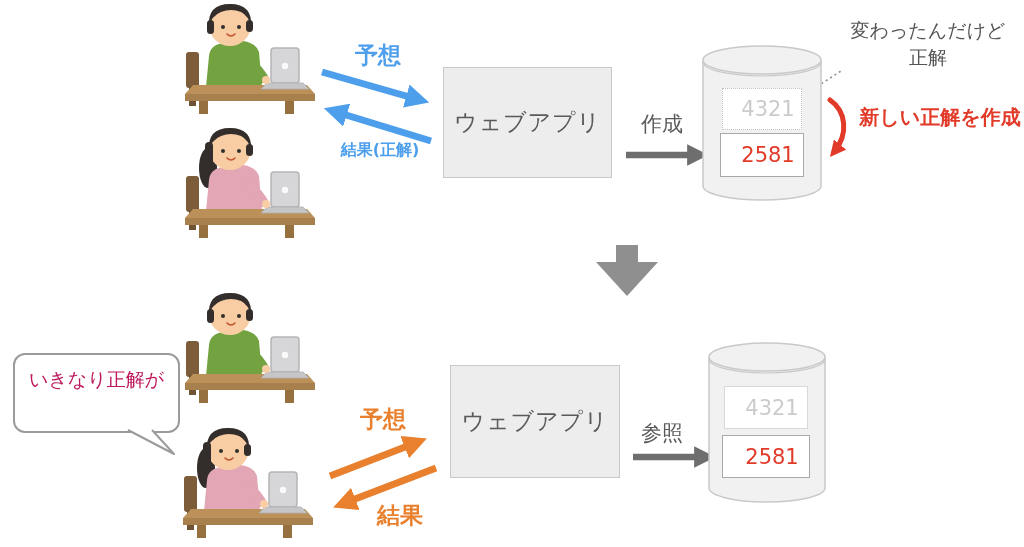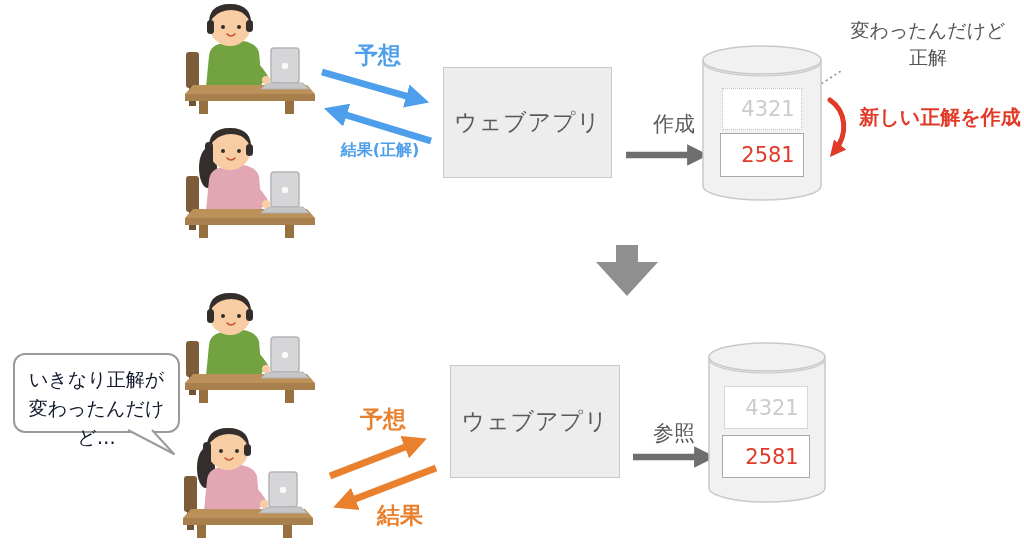--- a/index.html
+++ b/index.html
@@ -5,41 +5,41 @@
   html,body{margin:0;padding:0;background:#fff;}
   .canvas{
     position:relative;width:1024px;height:547px;background:#ffffff;
     overflow:hidden;font-family:"DejaVu Sans",sans-serif;
   }
   .person{position:absolute;z-index:1;}
   .overlay{position:absolute;left:0;top:0;z-index:2;}
   .lbl{position:absolute;z-index:3;text-align:center;font-weight:bold;white-space:nowrap;}
   .lbl-blue{color:#4d9fec;}
   .lbl-orange{color:#e8802e;}
-  .lbl-gray{color:#5a5a5a;font-weight:normal;text-align:right;}
+  .lbl-gray{color:#5a5a5a;font-weight:normal;}
   .appbox{
     position:absolute;z-index:3;background:#ededed;border:1.5px solid #c9c9c9;
     display:flex;align-items:center;justify-content:center;
     font-size:23px;color:#5a5a5a;letter-spacing:1px;box-sizing:border-box;font-family:Liberation Mono, monospace;
   }
   .dbsvg{position:absolute;z-index:2;}
   .valbox{
     position:absolute;z-index:4;background:#ffffff;display:flex;align-items:center;
     justify-content:center;font-size:21px;font-weight:normal;box-sizing:border-box;padding-left:12px;
   }
   .valbox-old-dotted{border:1.5px dotted #c2c2c2;color:#cbcbcb;}
   .valbox-old-solid{border:1.5px solid #d8d8d8;color:#cbcbcb;}
   .valbox-new{border:1.5px solid #a9a9a9;color:#e23a28;}
   .note{position:absolute;z-index:3;text-align:center;}
   .note-gray{color:#555555;font-size:19px;line-height:27px;}
   .note-red{color:#e23a28;font-size:20px;font-weight:bold;line-height:29px;}
   .bubble{
     position:absolute;z-index:3;left:13px;top:353px;width:167px;height:80px;
     background:#fff;border:2px solid #9b9b9b;border-radius:12px;box-sizing:border-box;
-    font-size:19px;color:#0f172a;text-align:center;line-height:29px;padding-top:10px;
+    font-size:19px;color:#be185d;text-align:center;line-height:29px;padding-top:10px;
   }
   .bubble-tail{position:absolute;z-index:4;left:100px;top:429px;}
 </style>
 </head>
 <body>
 
 <div class="canvas">
 
   <svg class="person" style="left:183px;top:0px;" width="135" height="118" viewBox="0 0 135 118">
     <rect x="3" y="52" width="13" height="36" rx="3" fill="#7d5c3a"></rect>
@@ -179,21 +179,20 @@
     <div>変わったんだけど</div>
     <div>正解</div>
   </div>
 
   <div class="note note-red" style="left:856px;top:103px;width:168px;">
     <div>新しい正解を作成</div>
   </div>
 
   <div class="bubble">
     <div>いきなり正解が</div>
-    <div>変わったんだけど…</div>
   </div>
   <svg class="bubble-tail" width="90" height="30" viewBox="0 0 90 30">
     <path d="M28,1 L74,25 L52,1" fill="#ffffff" stroke="#9b9b9b" stroke-width="2" stroke-linejoin="round"></path>
   </svg>
 
   <div class="lbl lbl-orange" style="left:343px;top:404px;width:80px;font-size:23px;">予想</div>
   <div class="lbl lbl-orange" style="left:360px;top:500px;width:80px;font-size:23px;">結果</div>
 
   <div class="appbox" style="left:450px;top:365px;width:170px;height:113px;">
     <span>ウェブアプリ</span>

